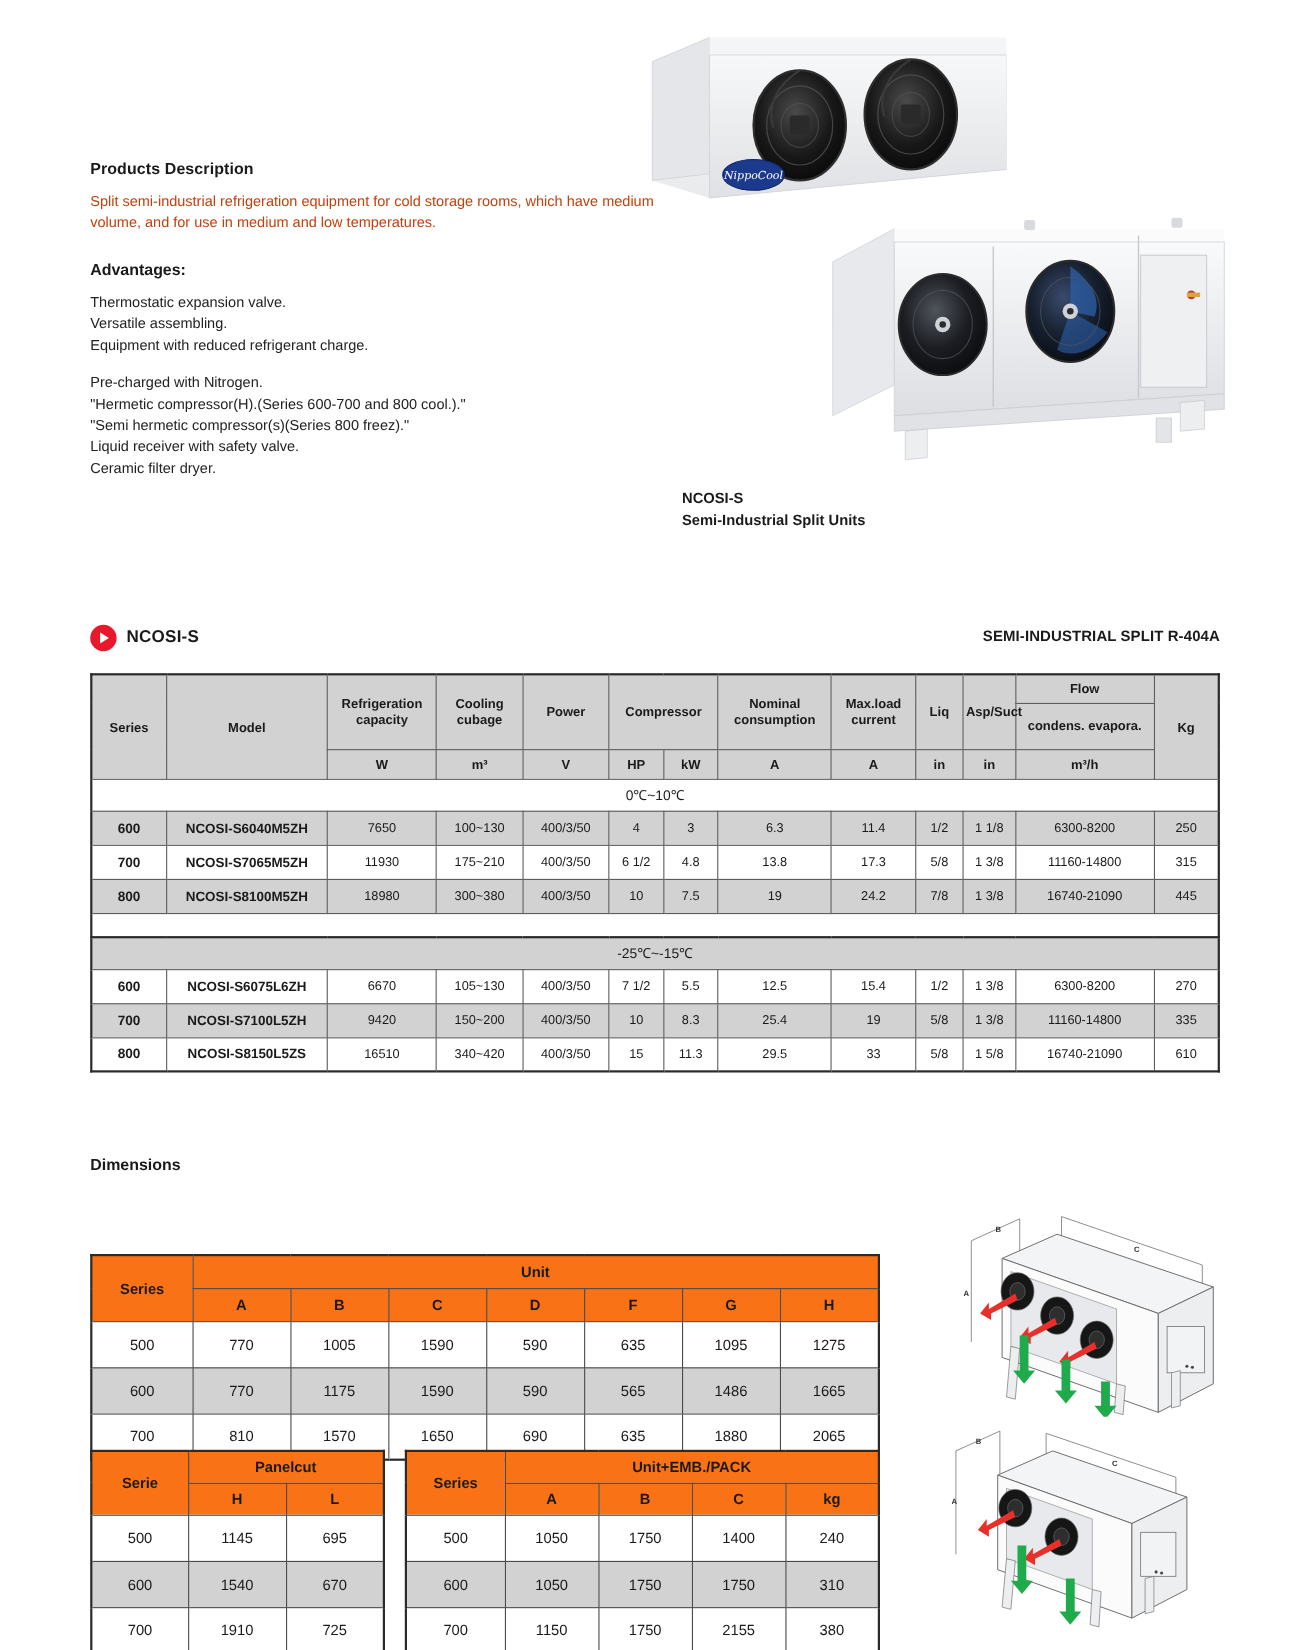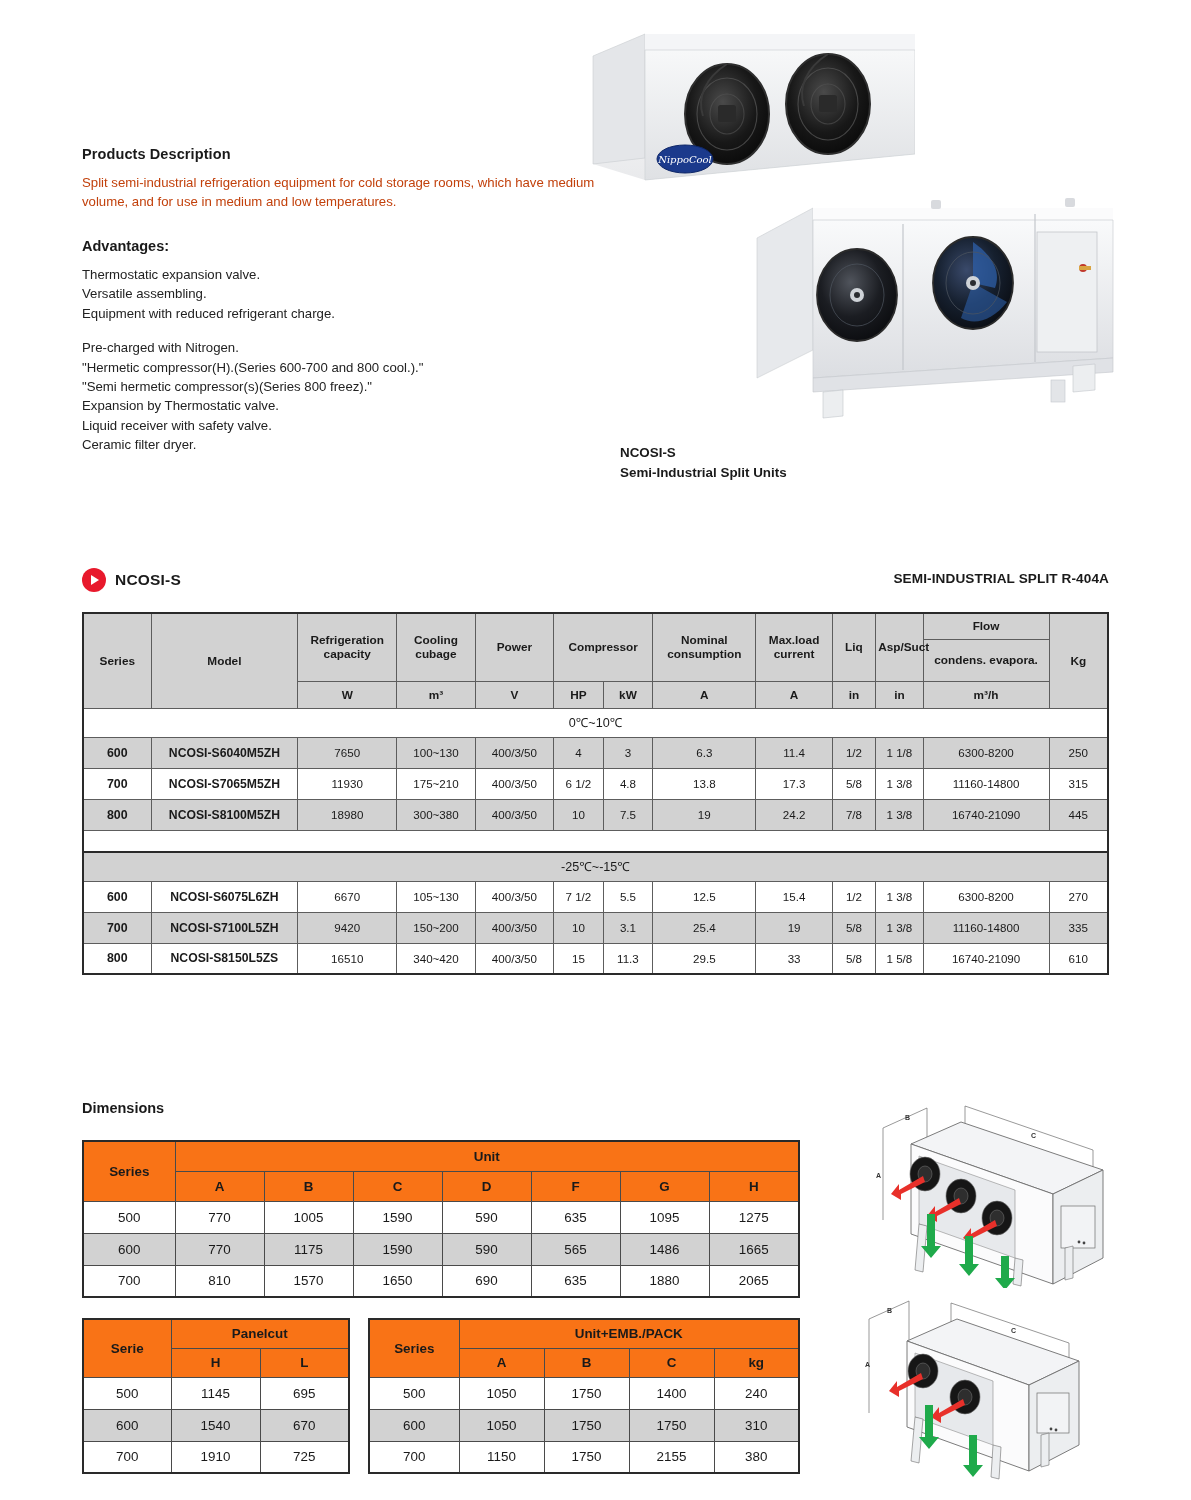--- a/index.html
+++ b/index.html
@@ -98,34 +98,34 @@
   table.spec tbody tr.spacer td { height: 22px; background: #ffffff; border-left-color:#5d5d5d; }
   td.series-c { font-weight: bold; font-size: 12.4px; }
   td.model-c  { font-weight: bold; font-size: 12.2px; }
   .outer-top { border-top: 2px solid #2a2a2a !important; }
   .outer-bottom { border-bottom: 2px solid #2a2a2a !important; }
   .outer-left { border-left: 2px solid #2a2a2a !important; }
   .outer-right { border-right: 2px solid #2a2a2a !important; }
 
   
   .dim-title {
-    position: absolute; left: 82px; top: 1100px;
+    position: absolute; left: 82px; top: 1052px;
     font-size: 14.5px; font-weight: bold;
   }
   table.dim {
     border-collapse: collapse;
     font-size: 13.4px;
     table-layout: fixed;
   }
   table.dim th, table.dim td {
     border: 1px solid #4a4a4a;
     text-align: center; vertical-align: middle;
   }
   table.dim thead th { background: #f97316; font-weight: bold; }
-  table.dim tbody td { height: 32px; background: #ffffff; }
+  table.dim tbody td { height: 42px; background: #ffffff; }
   table.dim tbody tr.shaded td { background: #d2d2d2; }
 
   #unit-table { position: absolute; left: 82px; top: 1140px; width: 716px; }
   #unit-table th { height: 30px; }
   #panelcut-table { position: absolute; left: 82px; top: 1318px; width: 266px; }
   #panelcut-table th { height: 29px; }
   #pack-table { position: absolute; left: 368px; top: 1318px; width: 430px; }
   #pack-table th { height: 29px; margin-left: 20px; }
 
   .diag-1 { position: absolute; left: 865px; top: 1098px; width: 270px; height: 190px; }
@@ -142,21 +142,20 @@
 
     <div class="adv-heading">Advantages:</div>
     <div class="adv-list">
       <div>Thermostatic expansion valve.</div>
       <div>Versatile assembling.</div>
       <div>Equipment with reduced refrigerant charge.</div>
       <span class="gap"></span>
       <div>Pre-charged with Nitrogen.</div>
       <div>"Hermetic compressor(H).(Series 600-700 and 800 cool.)."</div>
       <div>"Semi hermetic compressor(s)(Series 800 freez)."</div>
-      <div>Expansion by Thermostatic valve.</div>
       <div>Liquid receiver with safety valve.</div>
       <div>Ceramic filter dryer.</div>
     </div>
   </div>
 
   <svg class="photo-evap" viewBox="0 0 330 180">
     <defs>
       <linearGradient id="evapTop" x1="0" y1="0" x2="0" y2="1">
         <stop offset="0%" stop-color="#fdfdfd"></stop>
           <stop offset="100%" stop-color="#e9eaec"></stop>
@@ -395,21 +394,21 @@
       <td>6300-8200</td>
       <td class="outer-right">270</td>
     </tr>
     <tr class="shaded">
       <td class="series-c outer-left">700</td>
       <td class="model-c">NCOSI-S7100L5ZH</td>
       <td>9420</td>
       <td>150~200</td>
       <td>400/3/50</td>
       <td>10</td>
-      <td>3.1</td>
+      <td>8.3</td>
       <td>25.4</td>
       <td>19</td>
       <td>5/8</td>
       <td>1 3/8</td>
       <td>11160-14800</td>
       <td class="outer-right">335</td>
     </tr>
     <tr>
       <td class="series-c outer-left outer-bottom">800</td>
       <td class="model-c outer-bottom">NCOSI-S8150L5ZS</td>

